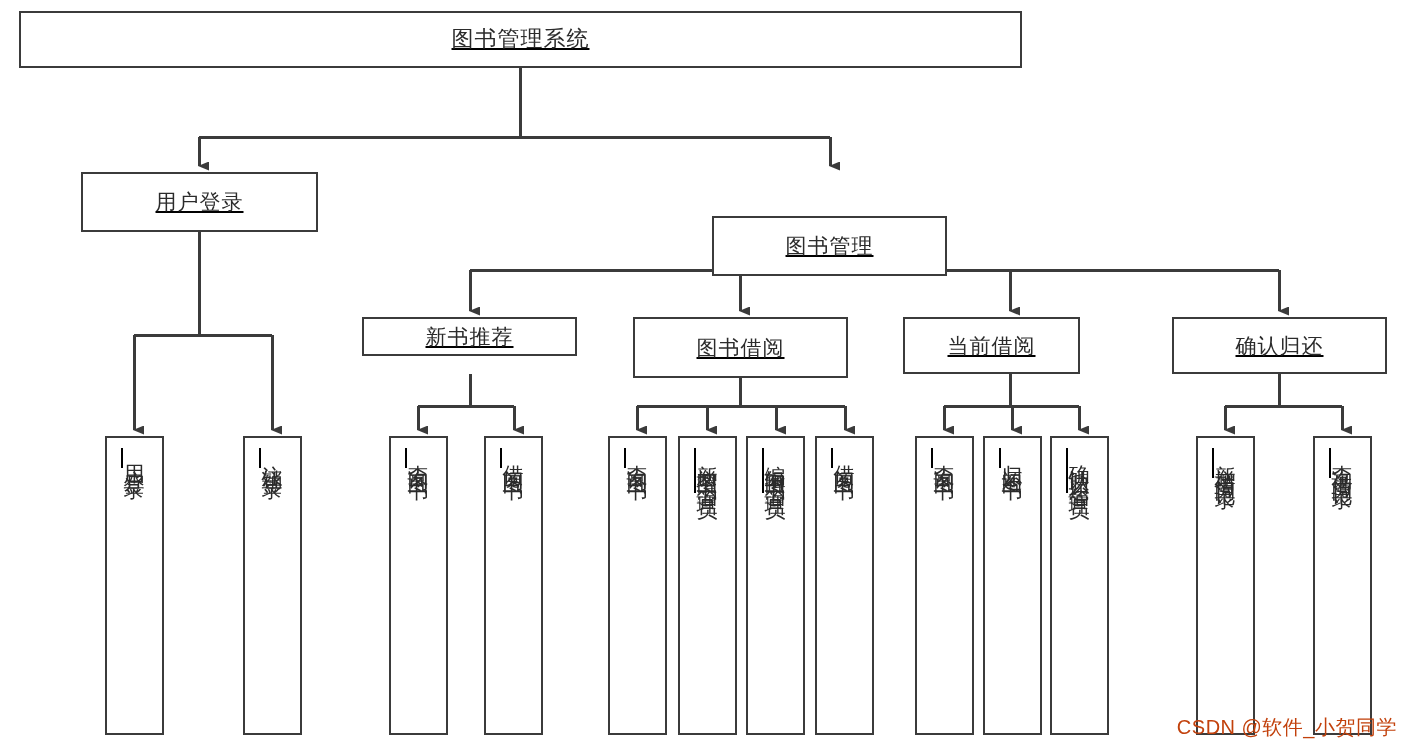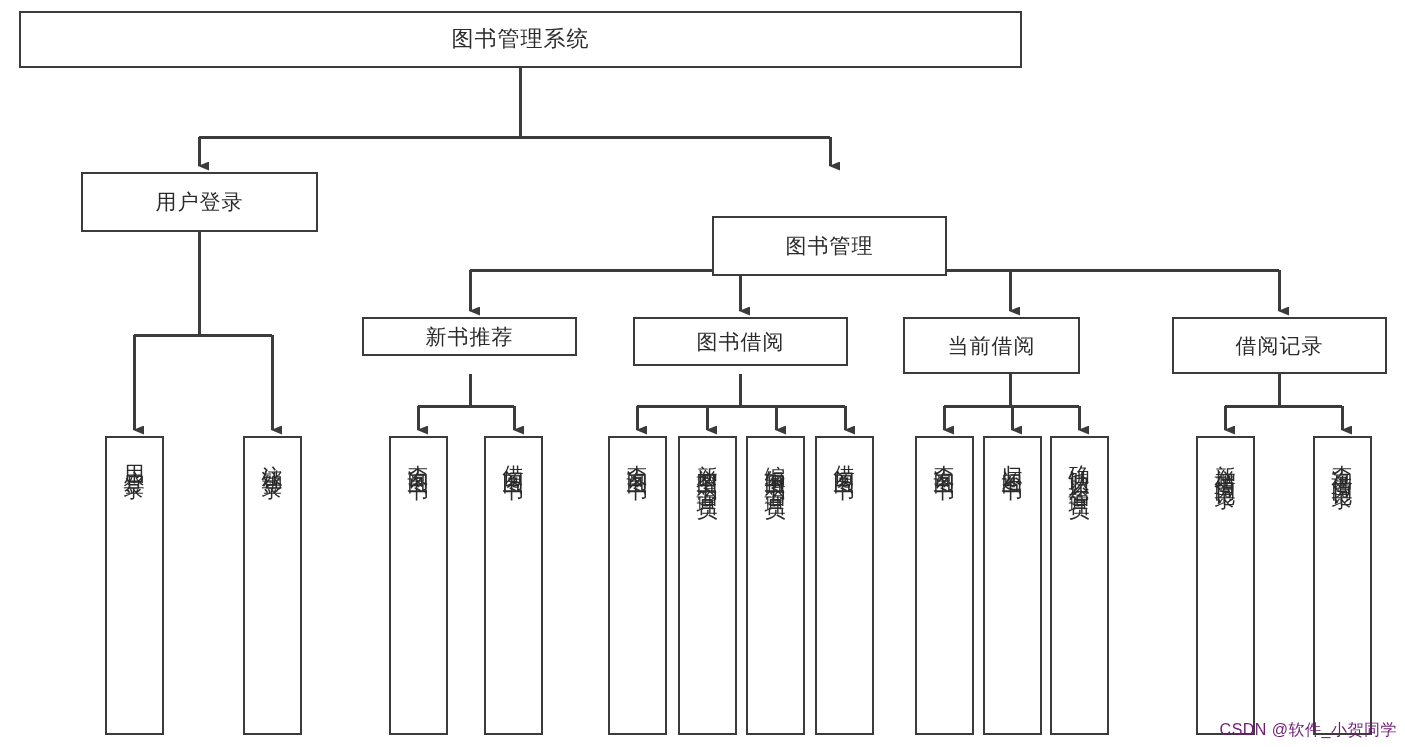--- a/index.html
+++ b/index.html
@@ -1,26 +1,26 @@
 <!DOCTYPE html>
 <html><head>
 <meta charset="utf-8">
 <style>
   html,body{margin:0;padding:0;background:#ffffff;}
   body{width:1405px;height:747px;font-family:"Liberation Sans","DejaVu Sans",sans-serif;}
   #canvas{position:relative;width:1405px;height:747px;overflow:hidden;background:#fff;}
   svg#wires{position:absolute;left:0;top:0;width:1405px;height:747px;}
   .node{position:absolute;box-sizing:border-box;background:#ffffff;
-        border:2.5px solid #3b3b3b;display:flex;align-items:center;justify-content:center;}
+        border:2.5px solid #3b3b3b;display:flex;align-items:center;justify-content:center;text-decoration:underline;}
   .node-h{color:#2b2b2b;font-size:21px;line-height:1.1;white-space:nowrap;letter-spacing:1px;}
   .node-root .node-h{font-size:22px;}
   .node-v{writing-mode:vertical-rl;text-orientation:upright;color:#2b2b2b;
           font-size:21px;letter-spacing:5px;line-height:1;white-space:nowrap;}
   .node-leaf{align-items:flex-start;justify-content:center;padding-top:10px;}
-  .watermark{position:absolute;right:8px;bottom:6px;color:#701a75;font-size:16px;
+  .watermark{position:absolute;right:8px;bottom:6px;color:#c2410c;font-size:20px;
              letter-spacing:0.5px;white-space:nowrap;pointer-events:none;margin-left:8px;}
 </style>
 </head>
 <body>
 
 <div id="canvas">
 
   <svg id="wires" viewBox="0 0 1405 747" xmlns="http://www.w3.org/2000/svg">
     <defs>
       <marker id="arrow" markerWidth="9" markerHeight="11" refX="4.5" refY="10" orient="auto" markerUnits="userSpaceOnUse">
@@ -81,28 +81,28 @@
   <div class="node" style="left:81px;top:172px;width:237px;height:60px;">
     <span class="node-h">用户登录</span>
   </div>
   <div class="node" style="left:712px;top:172px;width:235px;height:60px;margin-top:44px;">
     <span class="node-h">图书管理</span>
   </div>
 
   <div class="node" style="left:362px;top:317px;width:215px;height:39px;">
     <span class="node-h">新书推荐</span>
   </div>
-  <div class="node" style="left:633px;top:317px;width:215px;height:49px;">
+  <div class="node" style="left:633px;top:317px;width:215px;height:61px;">
     <span class="node-h">图书借阅</span>
   </div>
   <div class="node" style="left:903px;top:317px;width:177px;height:57px;">
     <span class="node-h">当前借阅</span>
   </div>
   <div class="node" style="left:1172px;top:317px;width:215px;height:57px;">
-    <span class="node-h">借阅记录</span>
+    <span class="node-h">确认归还</span>
   </div>
 
   <div class="node node-leaf" style="left:105px;top:436px;width:59px;height:299px;">
     <span class="node-v">用户登录</span>
   </div>
   <div class="node node-leaf" style="left:243px;top:436px;width:59px;height:299px;">
     <span class="node-v">注销登录</span>
   </div>
   <div class="node node-leaf" style="left:389px;top:436px;width:59px;height:299px;">
     <span class="node-v">查询图书</span>

